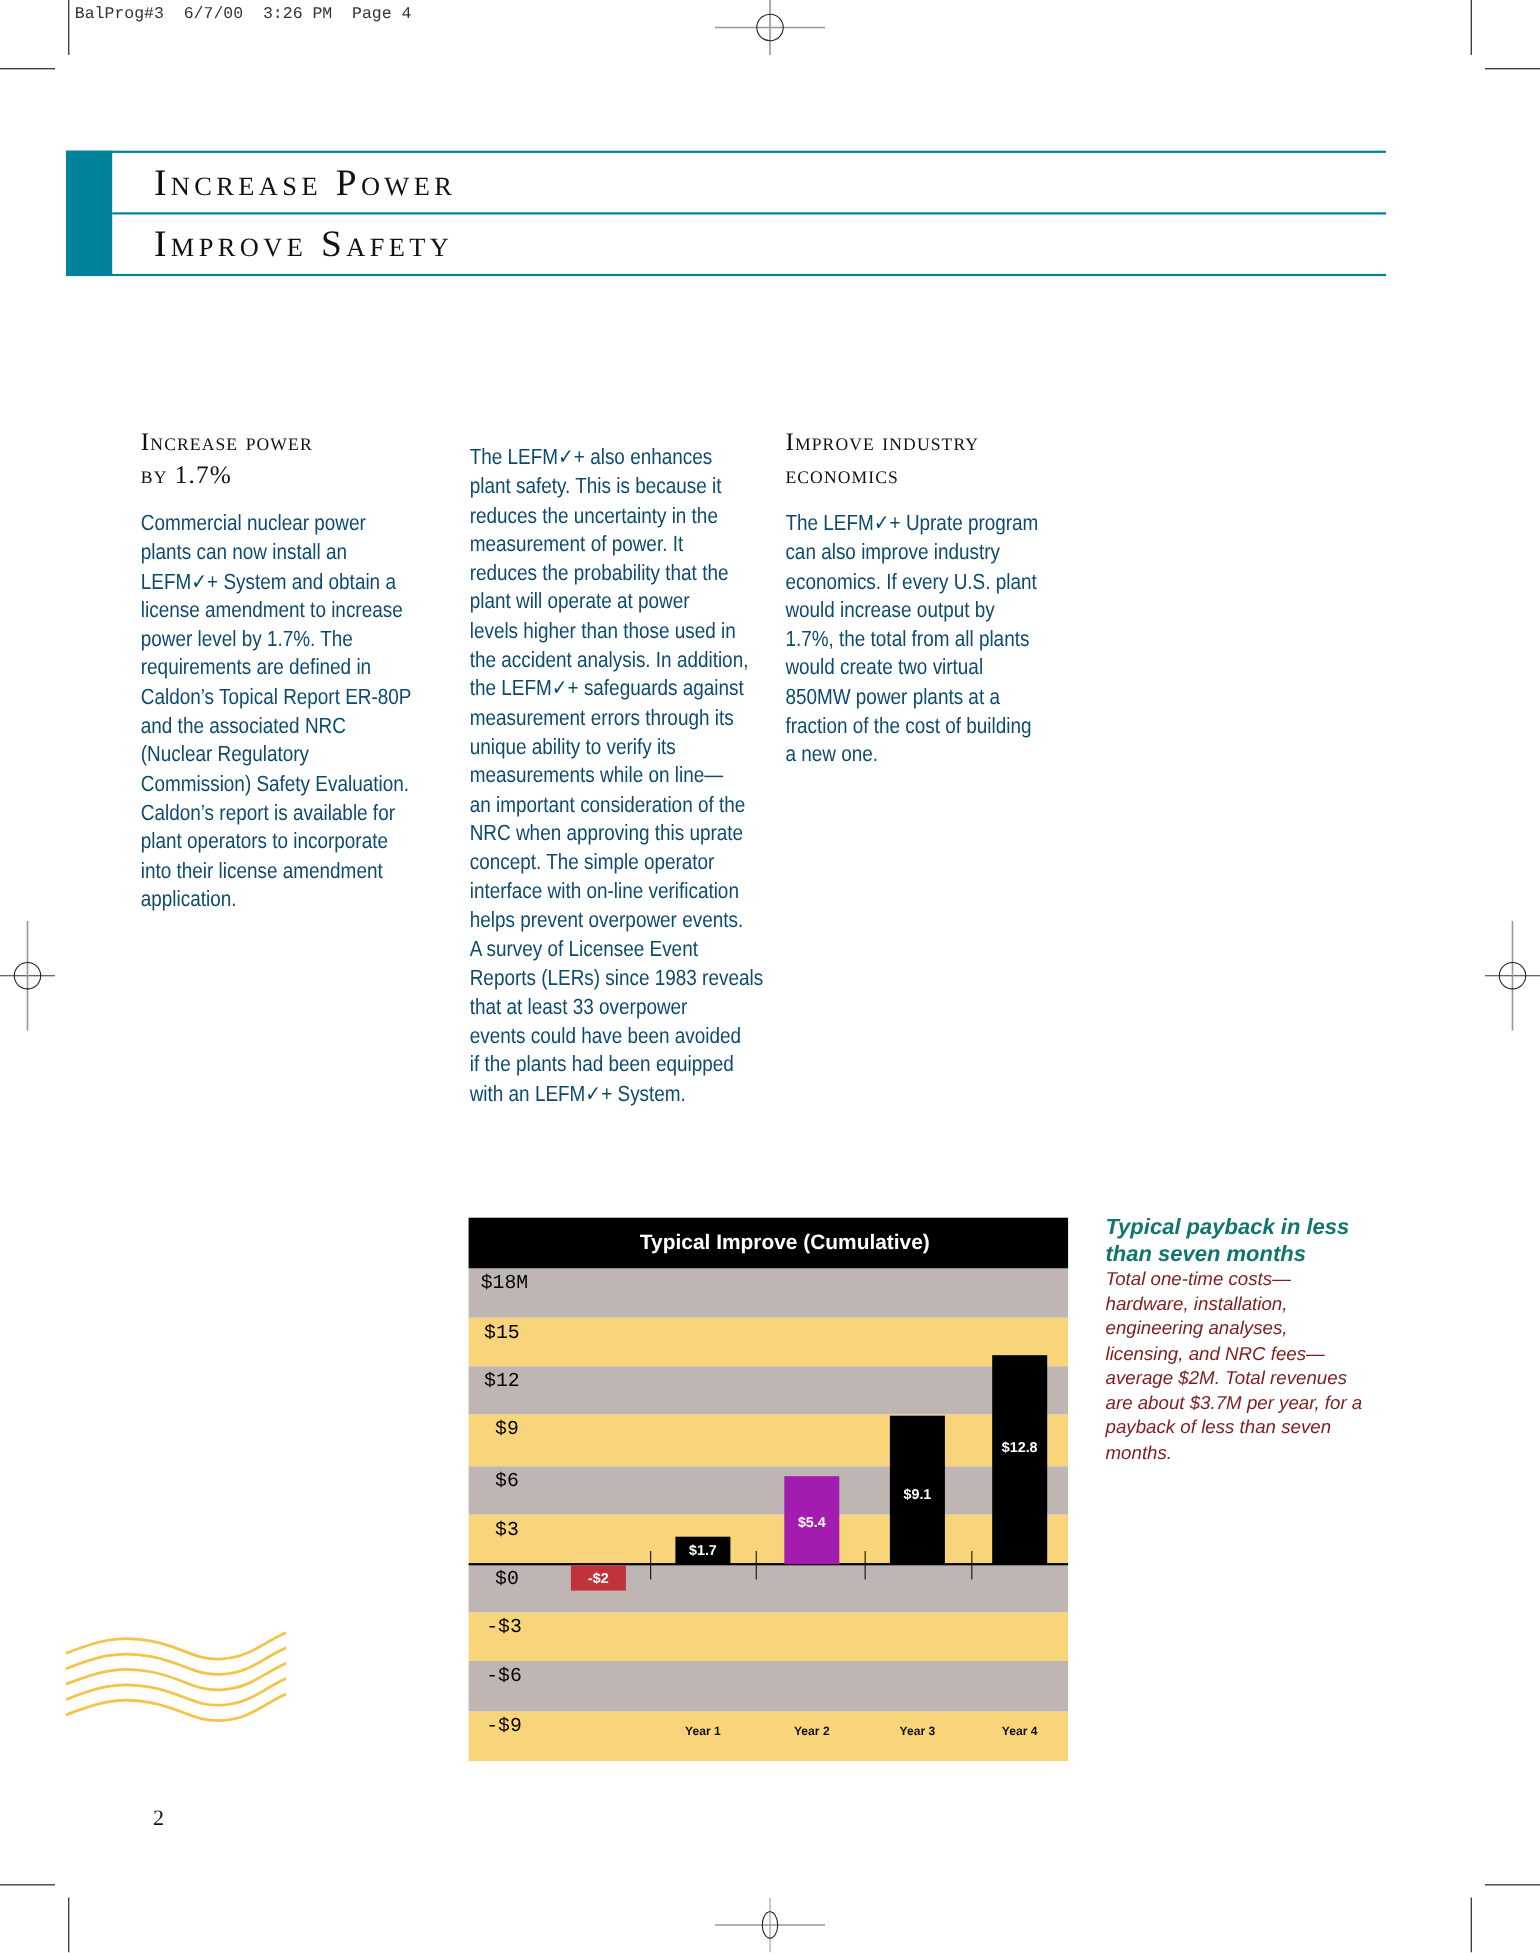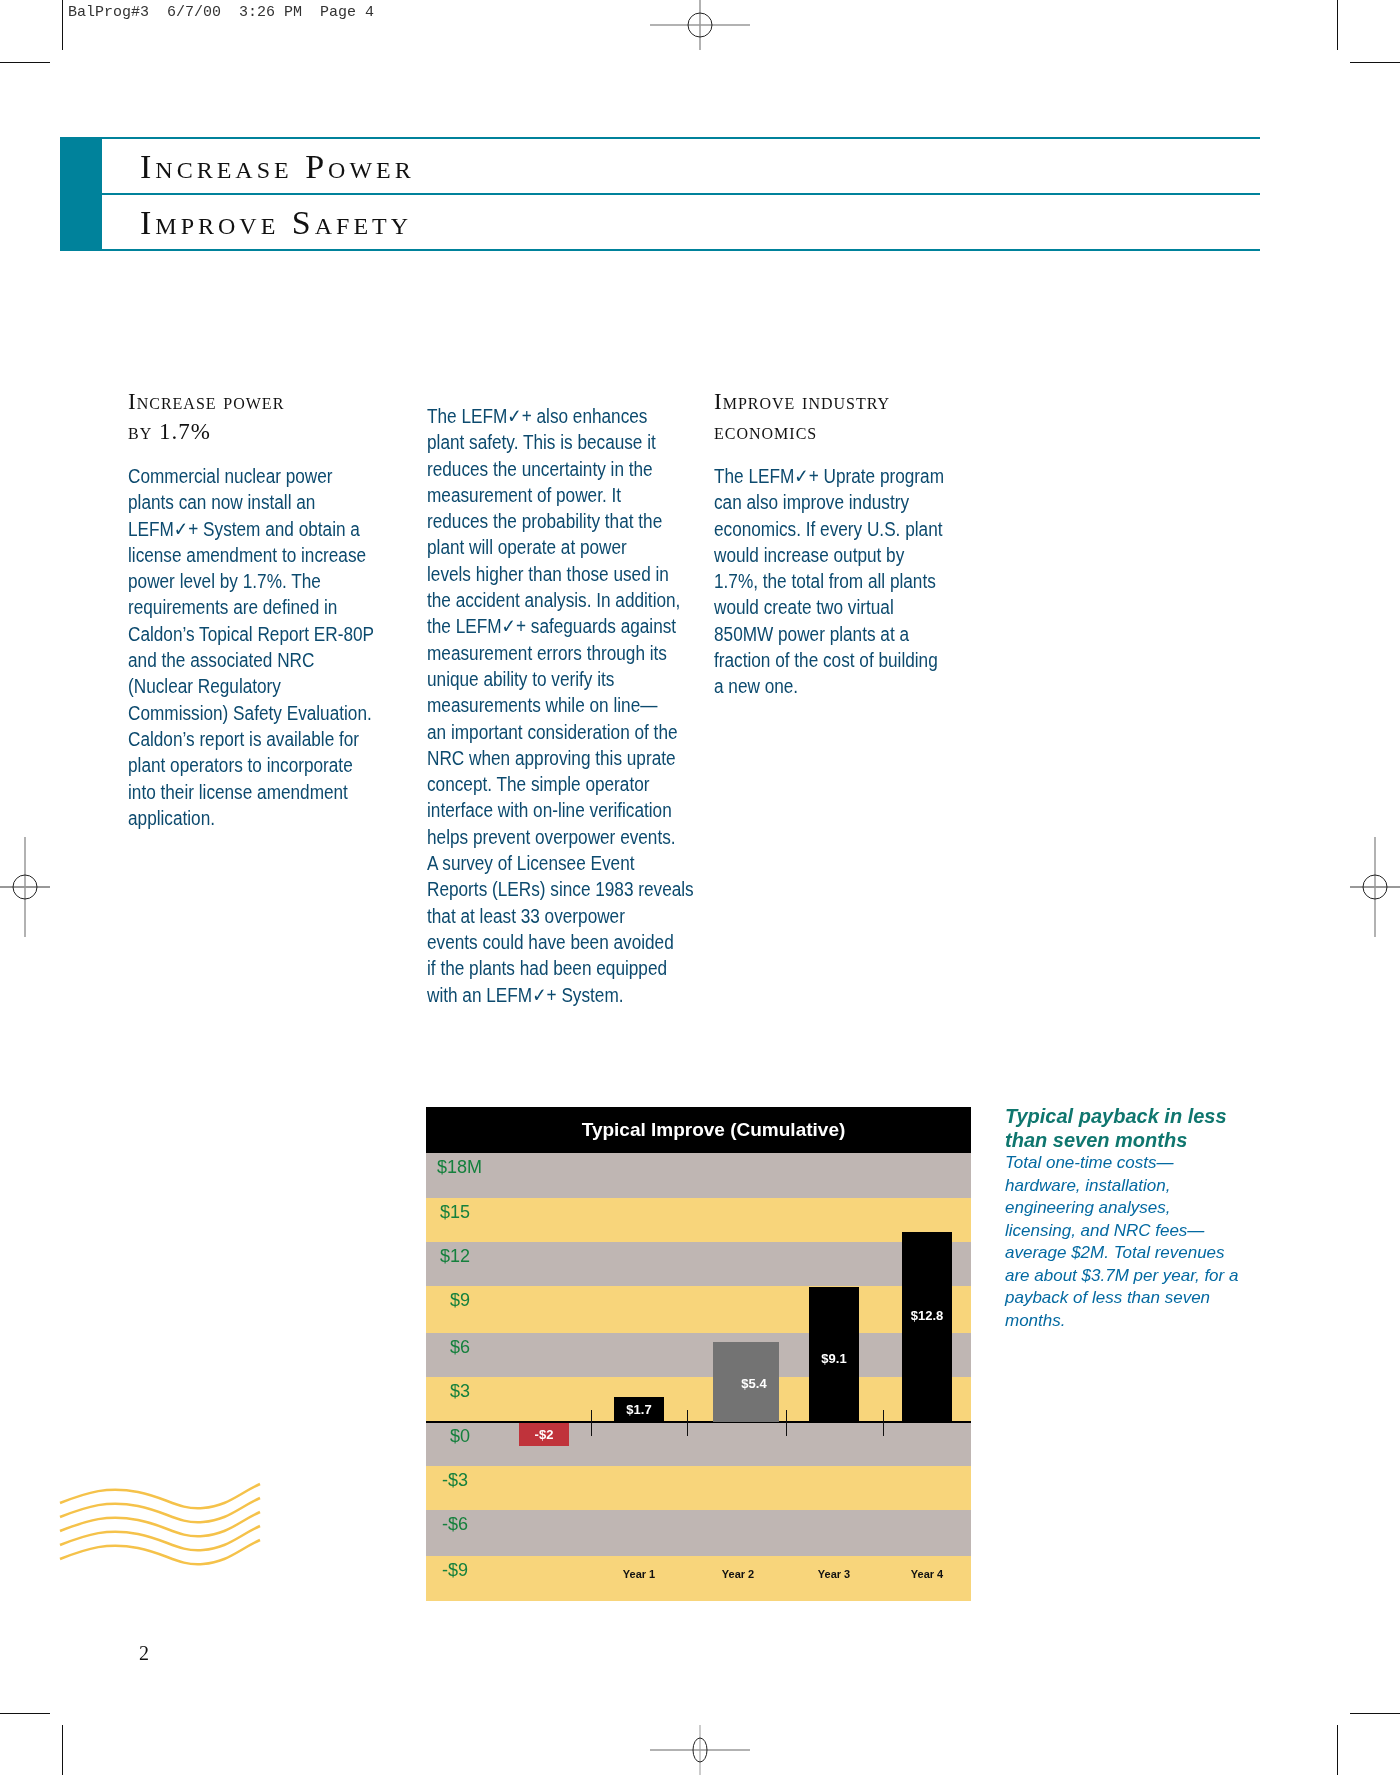--- a/index.html
+++ b/index.html
@@ -14,29 +14,29 @@
   .htitle{position:absolute;left:140px;font-family:"Liberation Serif",serif;font-size:34px;letter-spacing:4px;color:#111;font-variant:small-caps;line-height:1;}
   
   .col{position:absolute;width:280px;}
   .col h2{margin:0;font-family:"Liberation Serif",serif;font-weight:normal;font-variant:small-caps;font-size:23px;letter-spacing:1px;line-height:30px;color:#111;}
   .col p{margin:16px 0 0 0;font-family:"Liberation Sans Narrow","Liberation Sans",sans-serif;font-size:20px;line-height:26.3px;color:#0c4a6e;transform-origin:left top;}
   .col .line{display:block;white-space:nowrap;transform:scaleX(0.86);transform-origin:left center;}
   
   .chart{position:absolute;left:426px;top:1107px;width:545px;height:494px;}
   .chart-head{position:absolute;left:0;top:0;width:545px;height:46px;background:#000;color:#fff;font-weight:bold;font-size:19px;display:flex;align-items:center;justify-content:center;padding-left:30px;box-sizing:border-box;}
   .band{position:absolute;left:0;width:545px;}
-  .ylab{position:absolute;left:12px;font-size:18px;color:#15803d;}
+  .ylab{position:absolute;left:12px;font-size:18px;color:#000000;font-family:Liberation Mono, monospace;}
   .bar{position:absolute;background:#000;color:#fff;font-weight:bold;font-size:13px;display:flex;justify-content:center;}
   .xlab{position:absolute;font-weight:bold;font-size:11px;color:#111;width:60px;text-align:center;}
   .tick{position:absolute;width:1px;height:26px;background:#111;top:303px;}
   .zero{position:absolute;left:0;width:545px;height:2px;background:#000;top:314px;}
   
   .caption{position:absolute;left:1005px;top:1104px;width:240px;}
   .caption .ctitle{font-weight:bold;font-style:italic;font-size:20px;line-height:24px;color:#0f766e;}
-  .caption .cbody{font-style:italic;font-size:17px;line-height:22.5px;color:#0369a1;}
+  .caption .cbody{font-style:italic;font-size:17px;line-height:22.5px;color:#7f1d1d;}
   .pageno{position:absolute;left:139px;top:1642px;font-family:"Liberation Serif",serif;font-size:20px;}
 </style>
 </head>
 <body>
 
 <div class="abs slug">BalProg#3  6/7/00  3:26 PM  Page 4</div>
 
 <div class="crop" style="left:62px;top:0;width:1px;height:50px;"></div>
 <div class="crop" style="left:0;top:62px;width:50px;height:1px;"></div>
 <div class="crop" style="left:1337px;top:0;width:1px;height:50px;"></div>
@@ -163,21 +163,21 @@
   <div class="chart-head">Typical Improve (Cumulative)</div>
   <div class="zero"></div>
   <div id="bars">
       <div class="bar" style="left: 93px; width: 50px; top: 316px; height: 23.166px; align-items: center; background: rgb(192, 51, 59);">
         <span>-$2</span>
       </div>
       <div class="bar" style="left: 188px; width: 50px; top: 289.755px; height: 25.245px; align-items: center; background: rgb(0, 0, 0);">
         <span>$1.7</span>
       </div>
       <div class="xlab" style="left: 183px; top: 461px;">Year 1</div>
-      <div class="bar" style="left: 287px; width: 50px; top: 234.81px; height: 80.19px; align-items: flex-start; background: #737373; padding-left: 16px;">
+      <div class="bar" style="left: 287px; width: 50px; top: 234.81px; height: 80.19px; align-items: flex-start; background: #a21caf;">
         <span style="margin-top: 34px;">$5.4</span>
       </div>
       <div class="xlab" style="left: 282px; top: 461px;">Year 2</div>
       <div class="bar" style="left: 383px; width: 50px; top: 179.865px; height: 135.135px; align-items: flex-start; background: rgb(0, 0, 0);">
         <span style="margin-top: 64px;">$9.1</span>
       </div>
       <div class="xlab" style="left: 378px; top: 461px;">Year 3</div>
       <div class="bar" style="left: 476px; width: 50px; top: 124.92px; height: 190.08px; align-items: flex-start; background: rgb(0, 0, 0);">
         <span style="margin-top: 76px;">$12.8</span>
       </div>

